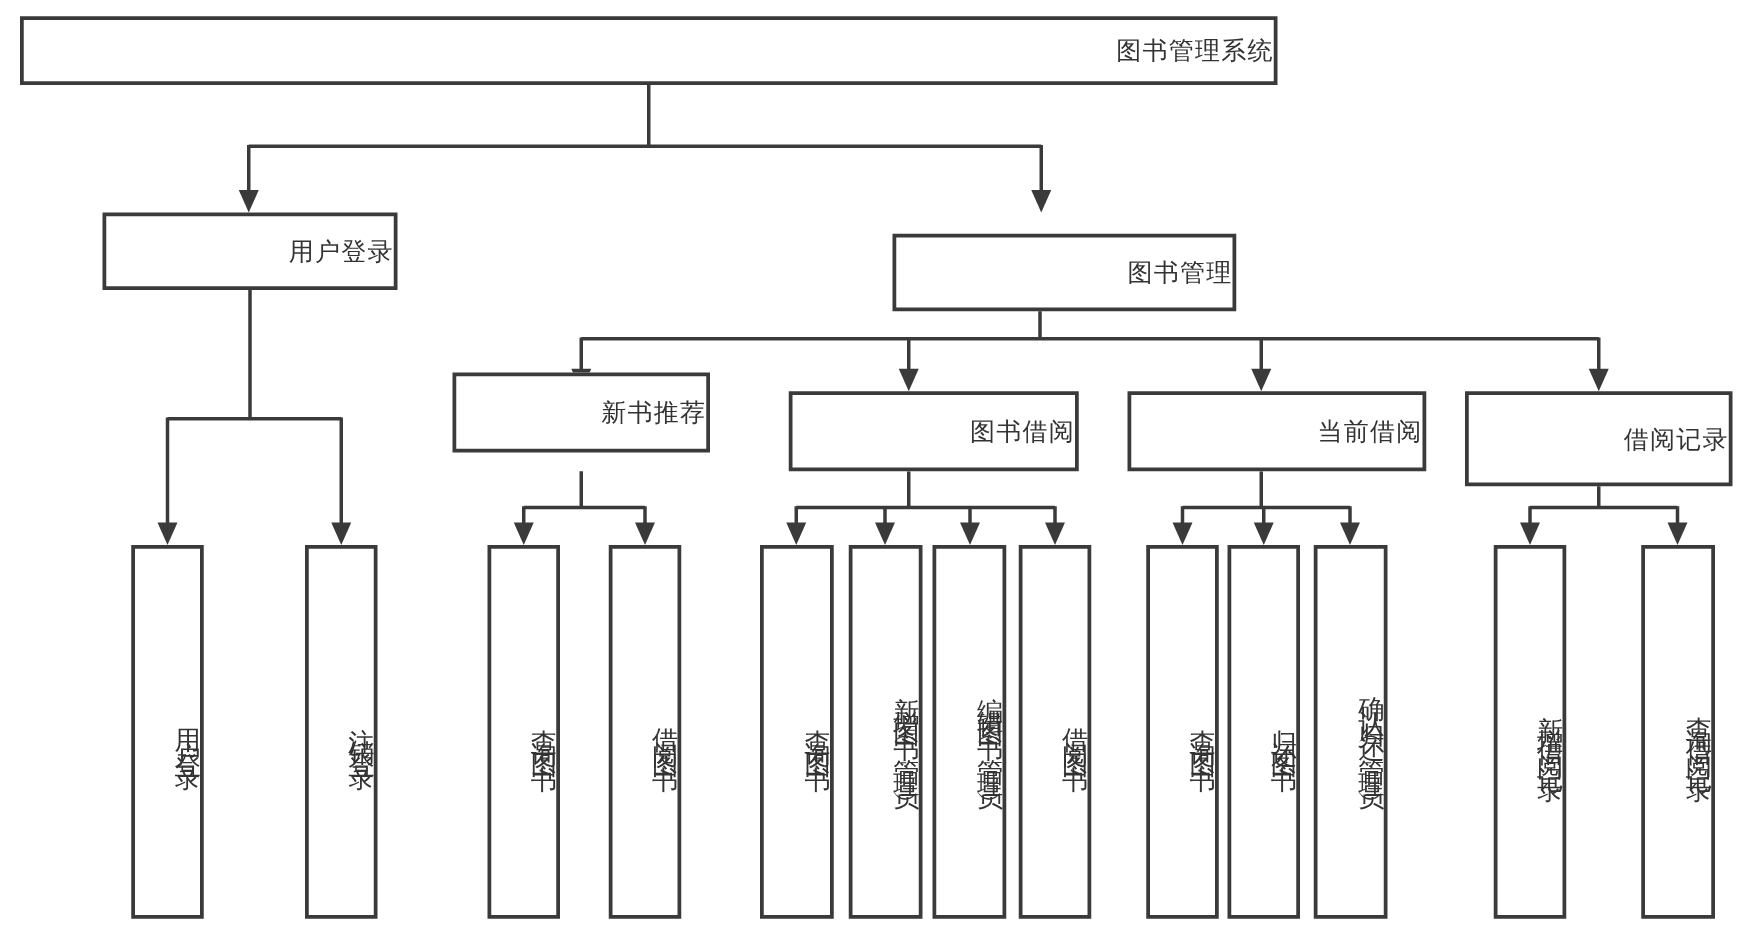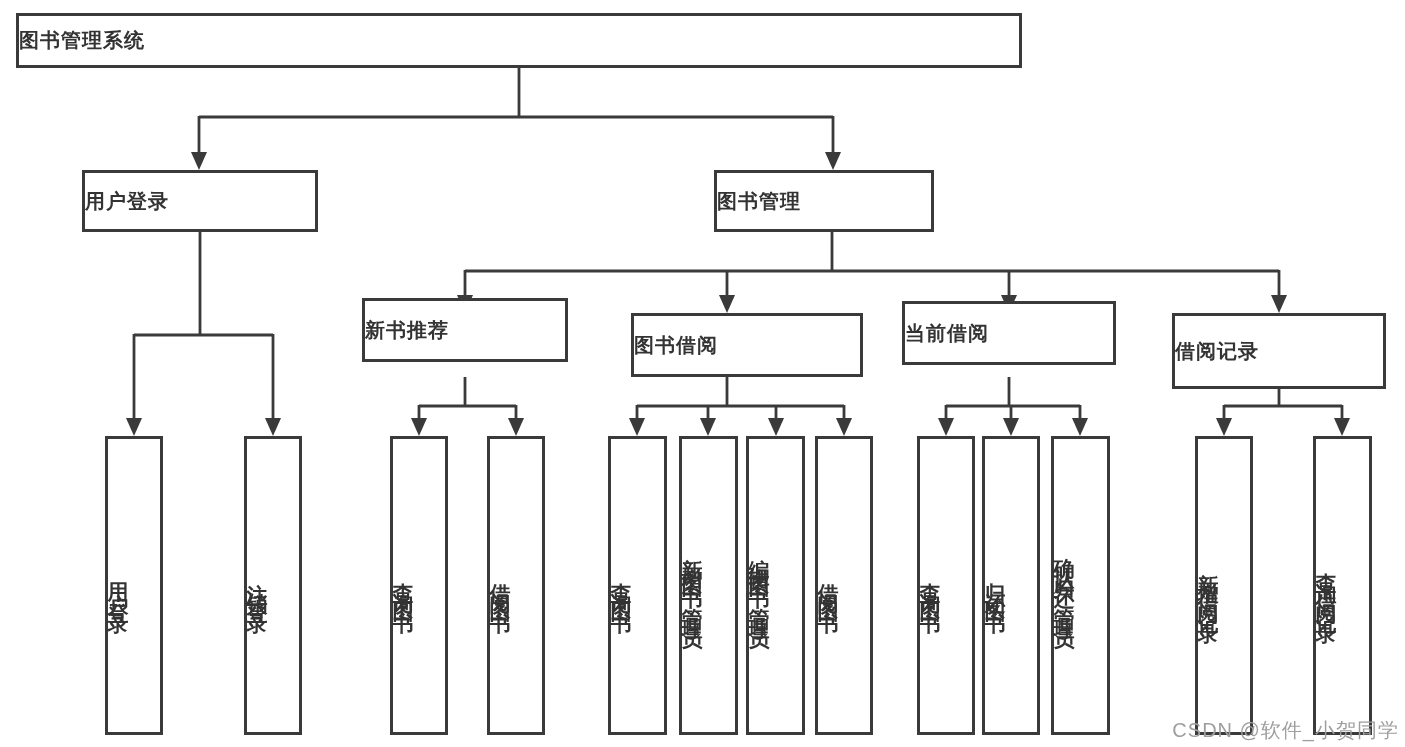--- a/index.html
+++ b/index.html
@@ -14,23 +14,22 @@
   .stage svg{position:absolute;left:0;top:0;pointer-events:none;}
   .stage svg line{stroke:var(--line);stroke-width:2.8;}
   .stage svg polygon{fill:var(--line);}
   .node{
     position:absolute;
     box-sizing:border-box;
     border:3px solid var(--line);
     background:var(--bg);
     display:flex;
     align-items:center;
-    justify-content:flex-start;
+    justify-content:flex-end;
     color:var(--text);
-    font-weight:bold;
   }
   .node.h .lbl{
     font-size:20px;
     letter-spacing:1px;
     white-space:nowrap;
   }
   .node.v .lbl{
     writing-mode:vertical-rl;
     text-orientation:mixed;
     font-size:21px;
@@ -115,31 +114,31 @@
     <polygon points="1334,418 1350,418 1342,436"></polygon>
   </svg>
 
   <div class="node h" style="left:16px;top:13px;width:1006px;height:55px">
     <span class="lbl">图书管理系统</span>
   </div>
 
   <div class="node h" style="left:82px;top:170px;width:236px;height:62px">
     <span class="lbl">用户登录</span>
   </div>
-  <div class="node h" style="left:714px;top:170px;width:220px;height:62px">
+  <div class="node h" style="left:714px;top:187px;width:275px;height:62px">
     <span class="lbl">图书管理</span>
   </div>
 
   <div class="node h" style="left:362px;top:298px;width:206px;height:64px">
     <span class="lbl">新书推荐</span>
   </div>
   <div class="node h" style="left:631px;top:313px;width:232px;height:64px">
     <span class="lbl">图书借阅</span>
   </div>
-  <div class="node h" style="left:902px;top:301px;width:214px;height:64px">
+  <div class="node h" style="left:902px;top:313px;width:239px;height:64px">
     <span class="lbl">当前借阅</span>
   </div>
   <div class="node h" style="left:1172px;top:313px;width:214px;height:76px">
     <span class="lbl">借阅记录</span>
   </div>
 
   <div class="node v" style="left:105px;top:436px;width:58px;height:299px">
     <span class="lbl">用户登录</span>
   </div>
   <div class="node v" style="left:244px;top:436px;width:58px;height:299px">
@@ -176,14 +175,13 @@
     <span class="lbl">确认归还（管理员）</span>
   </div>
 
   <div class="node v" style="left:1195px;top:436px;width:58px;height:299px">
     <span class="lbl">新增借阅记录</span>
   </div>
   <div class="node v" style="left:1313px;top:436px;width:59px;height:299px">
     <span class="lbl">查询借阅记录</span>
   </div>
 
-  <div class="watermark">CSDN @软件_小贺同学</div>
 </div>
 
 </body></html>

